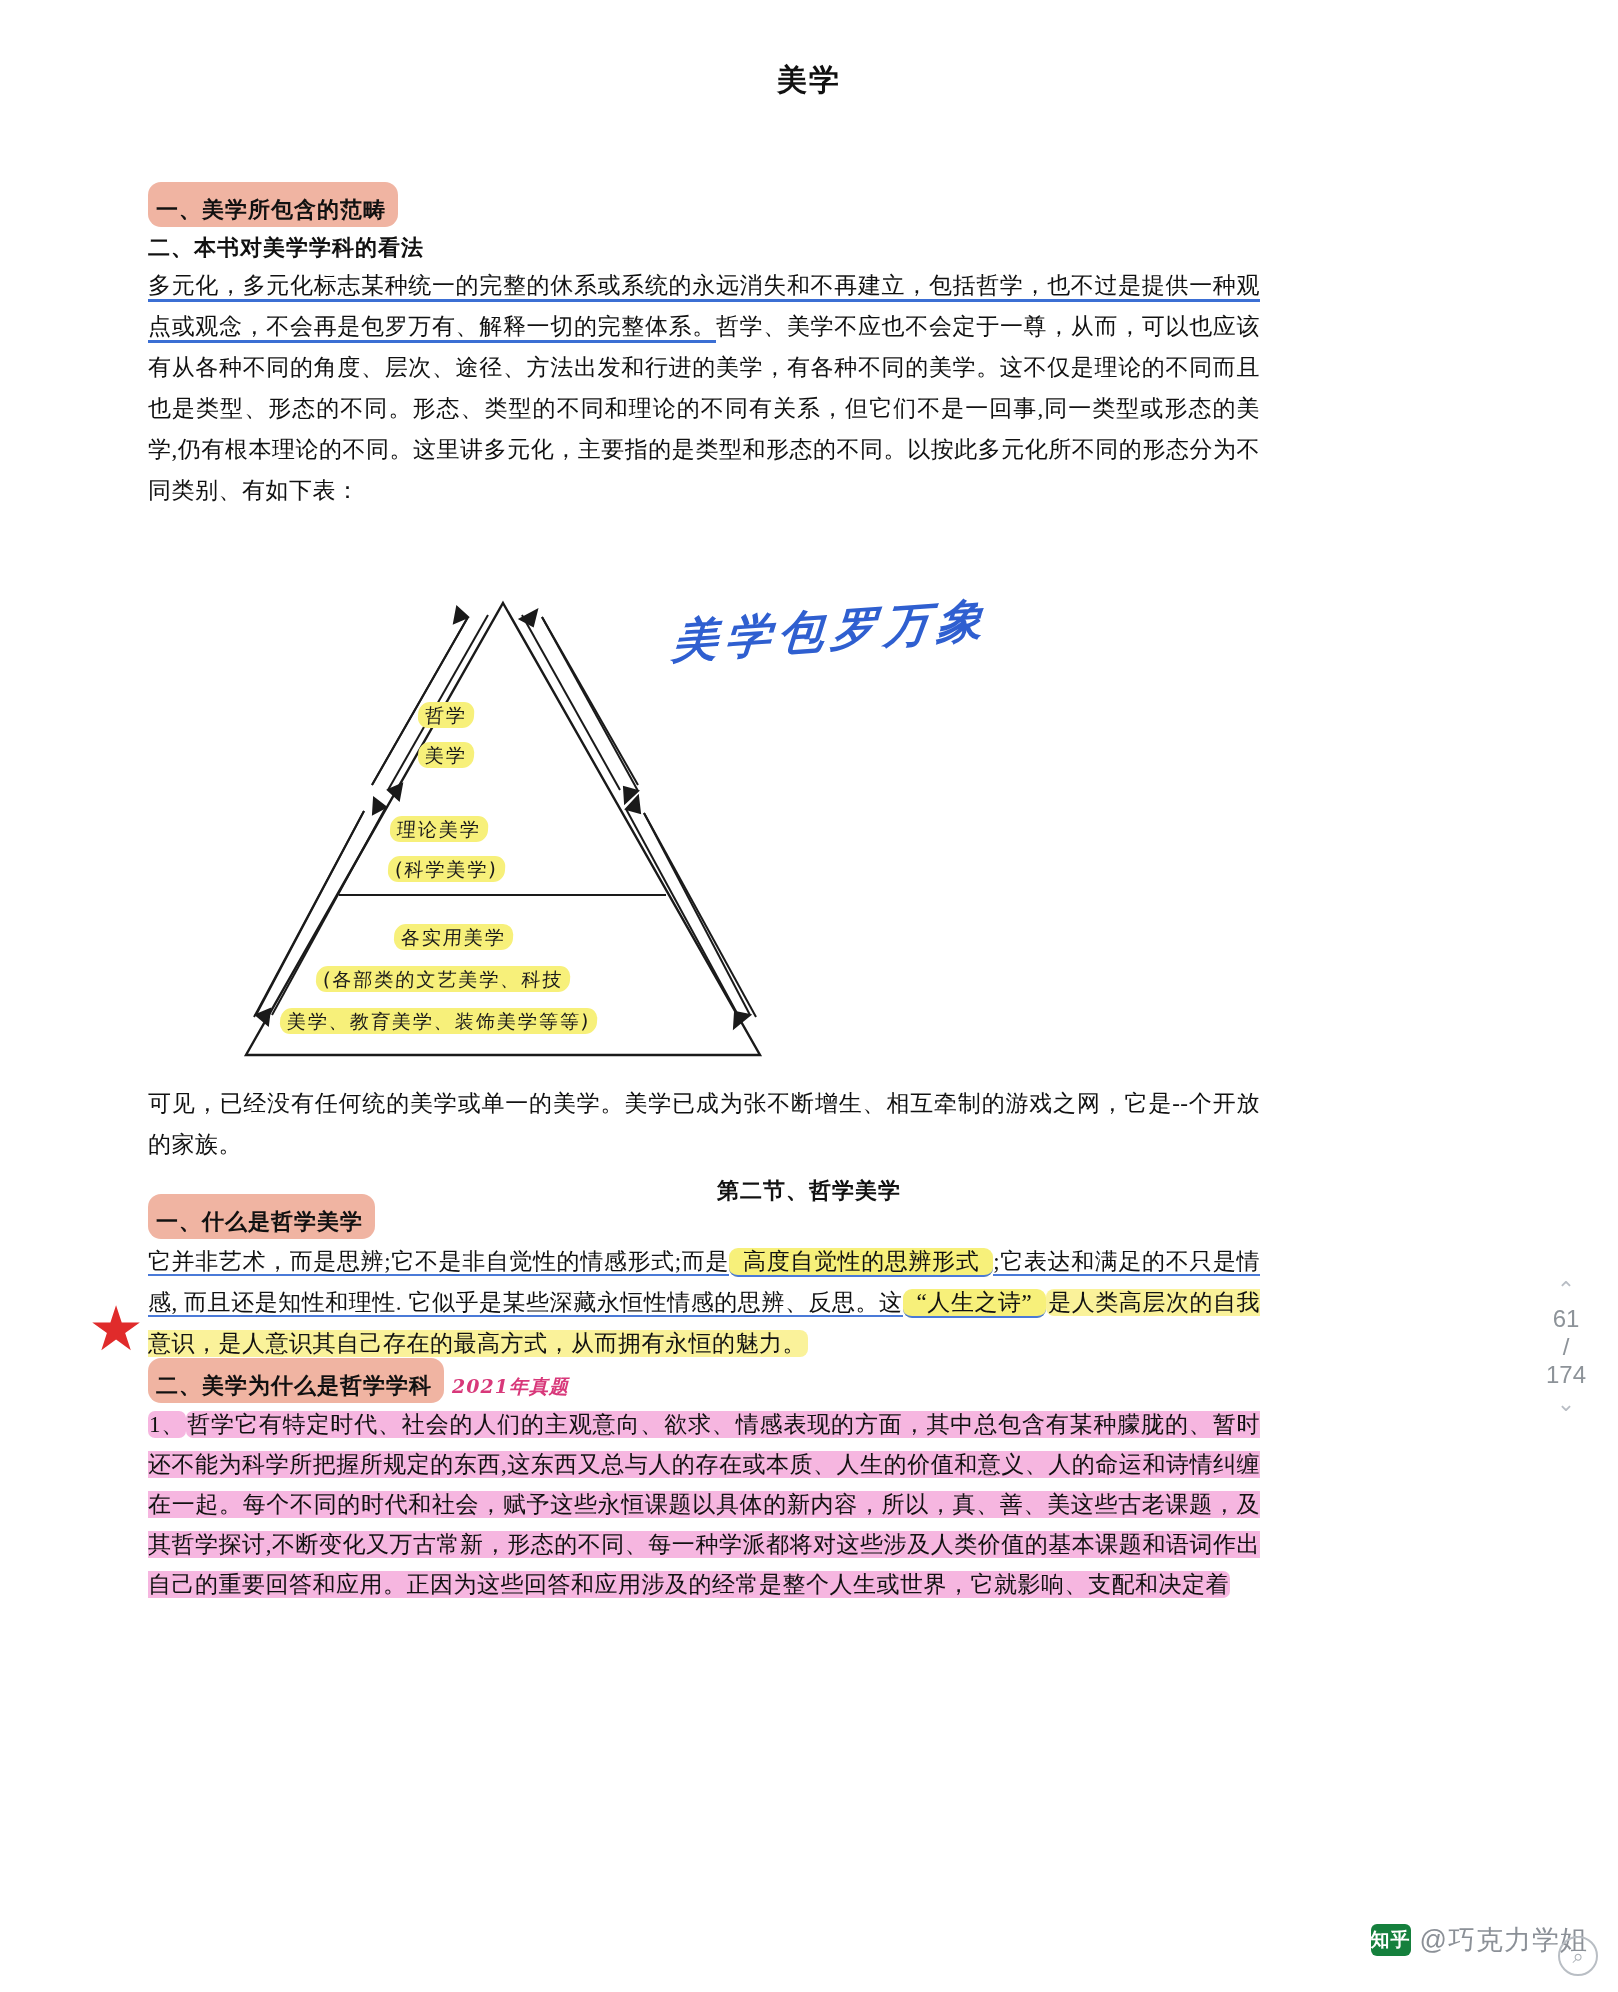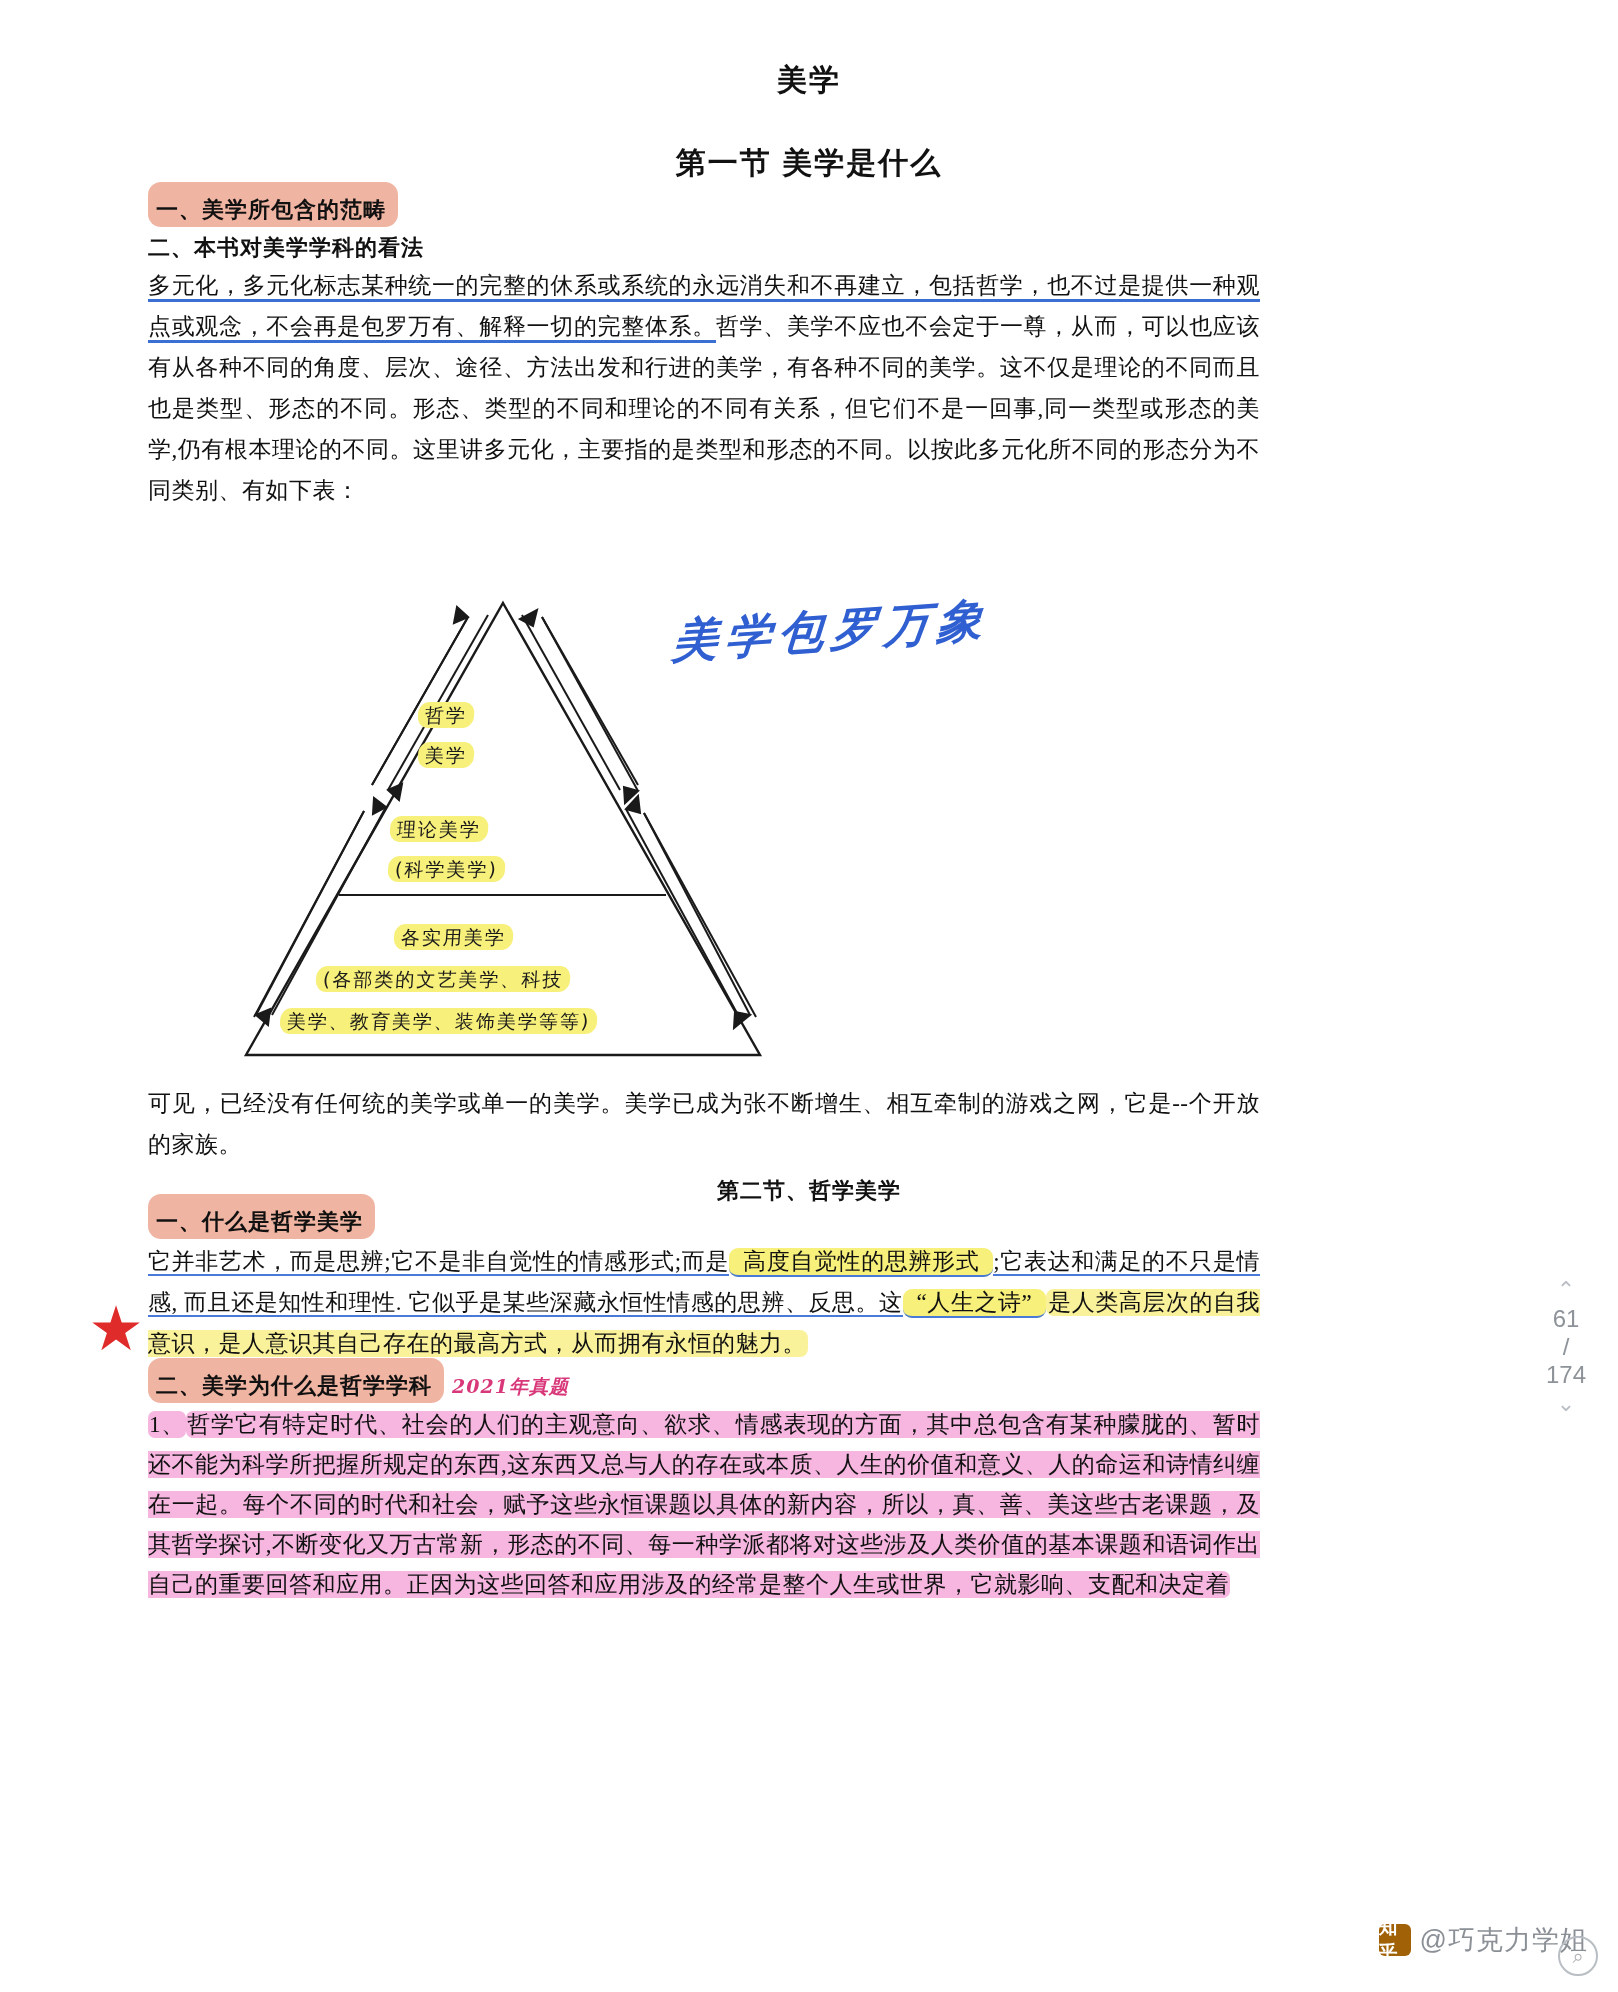--- a/index.html
+++ b/index.html
@@ -132,42 +132,41 @@
   
   .watermark {
     position:absolute; right:30px; bottom:34px;
     display:flex; align-items:center; gap:9px;
     color:#8b9097;
     font-family:"Liberation Sans","DejaVu Sans",sans-serif;
     font-size:27px;
     letter-spacing:1px;
   }
   .wm-logo {
-    width:32px;height:32px;border-radius:6px;background:#a16207;
+    width:40px;height:32px;border-radius:6px;background:#15803d;
     color:#fff;font-size:19px;font-weight:700;
     display:flex;align-items:center;justify-content:center;
     font-family:"Liberation Sans","DejaVu Sans",sans-serif;
   }
   .zoom-btn {
     position:absolute; right:20px; bottom:16px;
     width:40px;height:40px;border-radius:50%;
     border:2px solid #b9bec4; color:#a9aeb4;
     display:flex;align-items:center;justify-content:center;
     font-size:20px;
     font-family:"Liberation Sans","DejaVu Sans",sans-serif;
   }
   .tight { line-height:40px; }
 </style>
 </head>
 <body>
 
 <div class="page">
 
   <div class="doc-title">美学</div>
-  <div class="sec-title">第一节  美学是什么</div>
 
   <div class="body-wrap" style="top:176px;">
 
     <div class="head-row">
       <span class="head-pill">一、美学所包含的范畴</span>
     </div>
 
 
     <div class="head-row">
       <span class="head-plain">二、本书对美学学科的看法</span>

